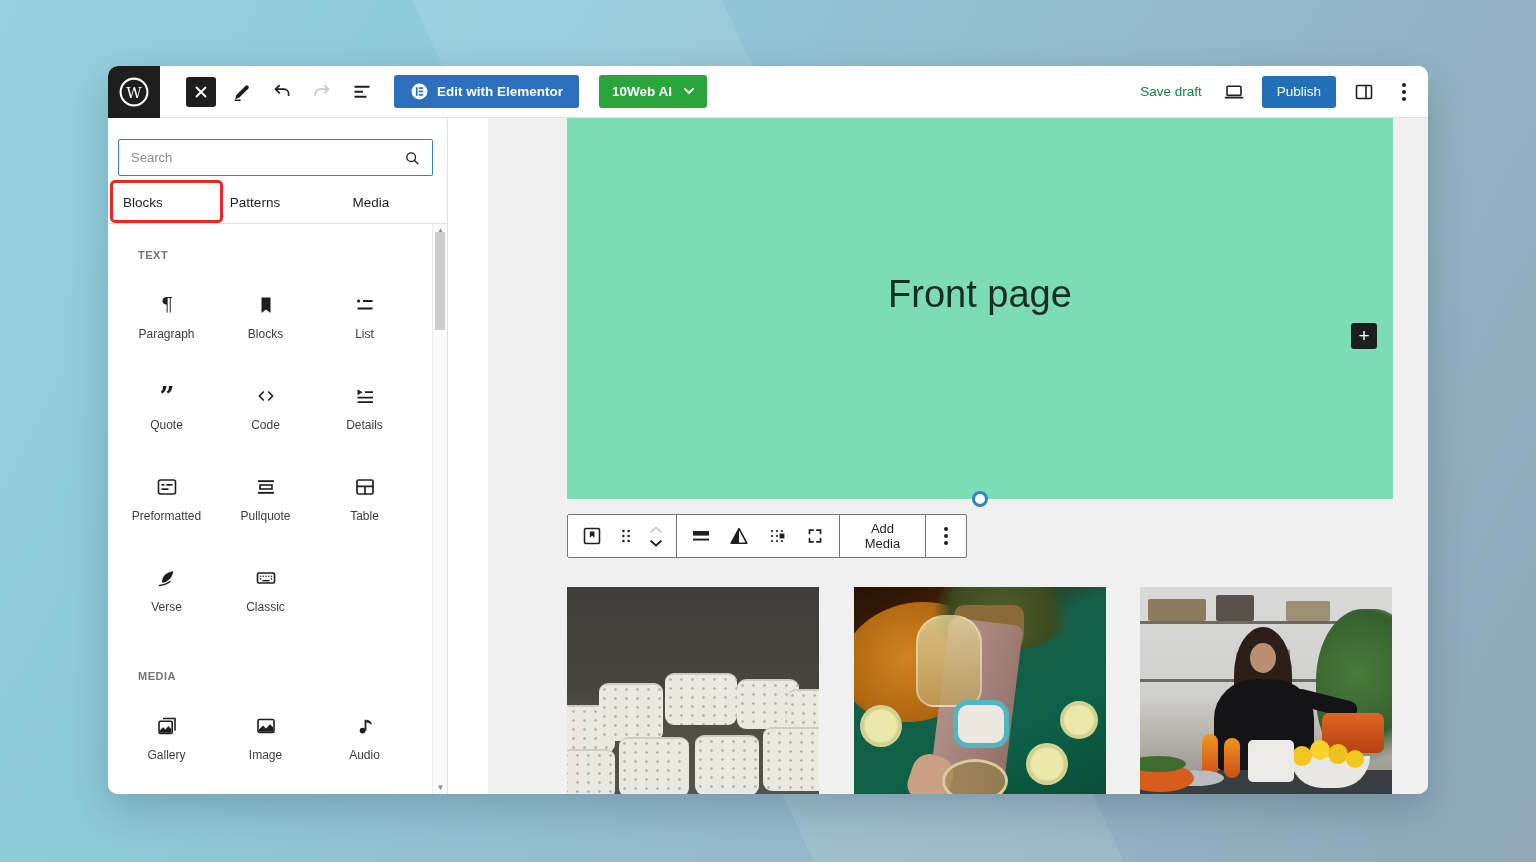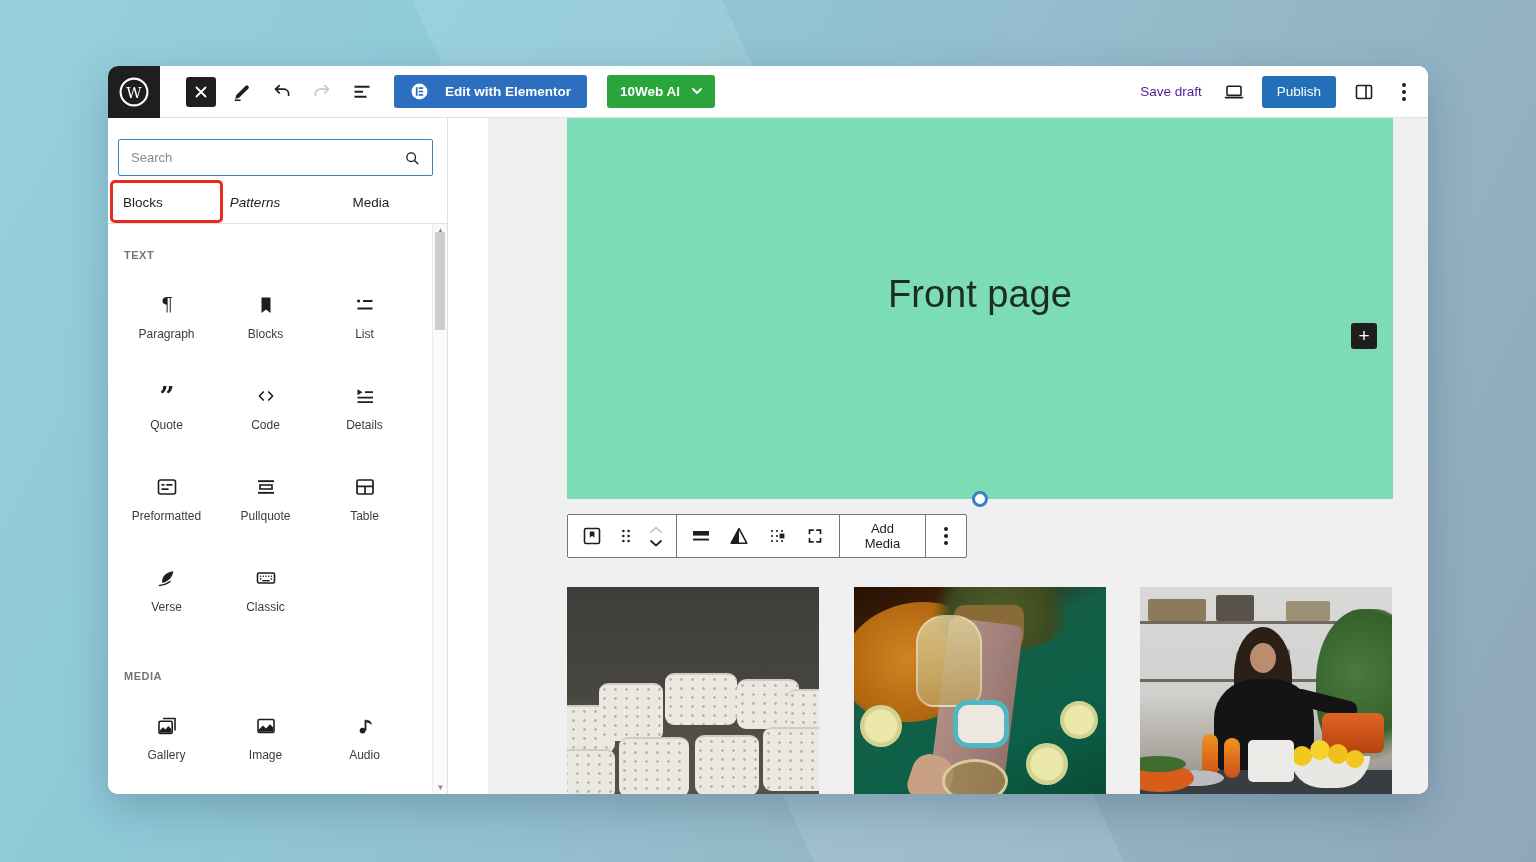--- a/index.html
+++ b/index.html
@@ -13,46 +13,46 @@
     position:absolute; left:108px; top:66px; width:1320px; height:728px;
     background:#fff; border-radius:10px; overflow:hidden;
     box-shadow:0 14px 40px rgba(20,40,60,.22);
   }
   
   .header { position:relative; height:52px; display:flex; align-items:center; background:#fff; border-bottom:1px solid #e0e0e0; }
   .wp-logo { width:52px; height:52px; background:#1e1e1e; display:flex; align-items:center; justify-content:center; flex:0 0 auto; }
   .hbtn { width:36px; height:36px; display:flex; align-items:center; justify-content:center; background:none; border:none; cursor:pointer; }
   .x-btn { width:30px; height:30px; margin-left:26px; background:#1e1e1e; border-radius:3px; color:#fff; display:flex; align-items:center; justify-content:center; border:none; cursor:pointer; flex:0 0 auto; }
   .hbtn + .hbtn { margin-left:4px; }
-  .btn-elementor { margin-left:14px; height:33px; border:none; border-radius:3px; color:#fff; font-size:13.5px; font-weight:700; display:flex; align-items:center; gap:16px; padding:0 16px; cursor:pointer; font-family:"Liberation Sans",sans-serif; }
+  .btn-elementor { margin-left:14px; height:33px; border:none; border-radius:3px; color:#fff; font-size:13.5px; font-weight:700; display:flex; align-items:center; gap:8px; padding:0 16px; cursor:pointer; font-family:"Liberation Sans",sans-serif; }
   .btn-10web { margin-left:20px; height:33px; border:none; border-radius:3px; color:#fff; font-size:13.5px; font-weight:700; display:flex; align-items:center; gap:12px; padding:0 13px; cursor:pointer; font-family:"Liberation Sans",sans-serif; }
   .spacer { flex:1; }
   .save-draft { font-size:13.5px; background:none; border:none; cursor:pointer; margin-right:14px; font-family:"Liberation Sans",sans-serif; }
   .btn-publish { height:32px; border:none; border-radius:3px; color:#fff; font-size:13.5px; padding:0 15px; cursor:pointer; margin:0 10px; font-family:"Liberation Sans",sans-serif; }
   .kebab-v { display:flex; flex-direction:column; gap:3px; align-items:center; }
   .kebab-v i { width:4px; height:4px; border-radius:50%; background:#1e1e1e; }
   .mr6 { margin-right:6px; }
   
   .body-row { position:absolute; top:52px; left:0; right:0; bottom:0; display:flex;gap:40px; }
   .inserter { position:relative; width:340px; flex:0 0 340px; background:#fff; border-right:1px solid #e0e0e0; }
   .search-box { position:absolute; left:10px; top:21px; width:315px; height:37px; border:1.5px solid #3582c4; border-radius:2px; display:flex; align-items:center; background:#fff; }
   .search-box input { flex:1; border:none; outline:none; font-size:13px; padding:0 10px 0 12px; color:#1e1e1e; font-family:"Liberation Sans",sans-serif; }
   .search-box input::placeholder { color:#8a8a8a; }
   .search-ic { margin-right:10px; display:flex; }
   .tabs { position:absolute; left:0; top:62px; width:100%; height:44px; border-bottom:1px solid #e0e0e0; font-size:13.5px; color:#1e1e1e; }
   .tab { position:absolute; top:0; height:44px; display:flex; align-items:center; cursor:pointer; }
   .tab-blocks { left:15px; }
-  .tab-patterns { left:104px; width:86px; justify-content:center;font-style:italic; }
+  .tab-patterns { left:104px; width:86px; justify-content:center; }
   .tab-media { left:228px; width:70px; justify-content:center; }
   .annotation { position:absolute; left:2px; top:0px; width:113px; height:43px; border:3px solid #e8291c; border-radius:5px; pointer-events:none; }
   .scroll { position:absolute; left:0; top:106px; right:0; bottom:0; overflow:hidden; }
   .sbar { position:absolute; right:0; top:0; bottom:0; width:15px; background:#fafafa; border-left:1px solid #ececec; }
   .sb-thumb { position:absolute; left:2px; right:2px; top:8px; height:98px; background:#cdcdcd; border-radius:1px; }
   .sb-ar { position:absolute; left:0; width:15px; font-size:8px; color:#8a8a8a; text-align:center; cursor:pointer; }
-  .sec-label { position:absolute; left:16px; font-size:11px; letter-spacing:.5px; color:#757575; font-weight:600; }
+  .sec-label { position:absolute; left:30px; font-size:11px; letter-spacing:.5px; color:#757575; font-weight:600; }
   .bgrid { position:absolute; left:9px; display:grid; grid-template-columns:99px 99px 99px; grid-auto-rows:64px; row-gap:27px; }
   .bitem { display:flex; flex-direction:column; align-items:center; justify-content:flex-start; background:none; border:none; cursor:pointer; color:#1e1e1e; }
   .bitem .ic { height:32px; display:flex; align-items:center; justify-content:center; }
   .bitem .lbl { font-size:12px; margin-top:6px; color:#3c3c3c; font-family:"Liberation Sans",sans-serif; }
   
   .canvas { position:relative; flex:1; background:#f0f0f1; overflow:hidden; }
   .cover { position:absolute; left:79px; top:0; width:826px; height:381px; display:flex; align-items:center; justify-content:center; }
   .cover-title { font-size:38px; color:#1b2d24; margin-top:-28px; }
   .plus-btn { position:absolute; left:863px; top:205px; width:26px; height:26px; background:#1e1e1e; border:none; border-radius:3px; color:#fff; font-size:19px; line-height:24px; cursor:pointer; }
   .handle { position:absolute; left:484px; top:373px; width:16px; height:16px; border-radius:50%; background:#fff; border:3px solid #3582c4; cursor:ns-resize; }
@@ -124,21 +124,21 @@
       </svg>
       <span>Edit with Elementor</span>
     </button>
     <button class="btn-10web" style="background:#2aa53c;">
       <span>10Web AI</span>
       <svg width="10" height="7" viewBox="0 0 10 7">
         <path d="M1 1 l4 4 4-4" fill="none" stroke="#fff" stroke-width="1.8" stroke-linecap="round" stroke-linejoin="round"></path>
       </svg>
     </button>
     <div class="spacer"></div>
-    <button class="save-draft" style="color:#4c1d95;">Save draft</button>
+    <button class="save-draft" style="color:#15803d;">Save draft</button>
     <button class="hbtn">
       <svg width="24" height="24" viewBox="0 0 24 24">
         <rect x="5" y="6.2" width="14" height="9.2" rx="1" fill="none" stroke="#1e1e1e" stroke-width="1.6"></rect>
         <path d="M3.4 17.6 h17.2" stroke="#1e1e1e" stroke-width="1.6" stroke-linecap="round"></path>
       </svg>
     </button>
     <button class="btn-publish" style="background:#2170b8;">Publish</button>
     <button class="hbtn">
       <svg width="24" height="24" viewBox="0 0 24 24">
         <rect x="4.5" y="5.5" width="15" height="13" rx="1.4" fill="none" stroke="#1e1e1e" stroke-width="1.6"></rect>

